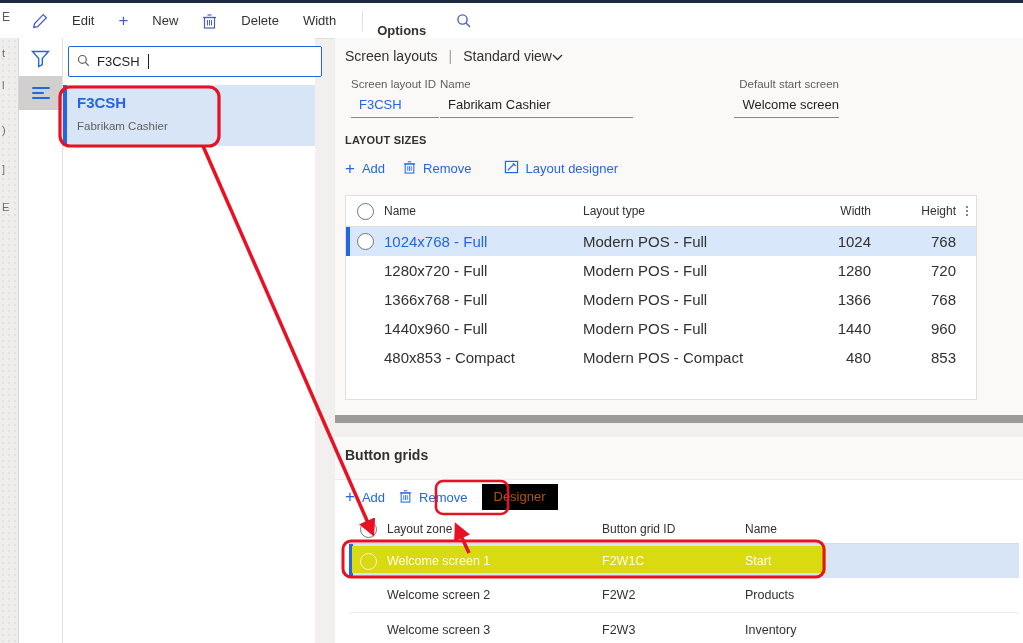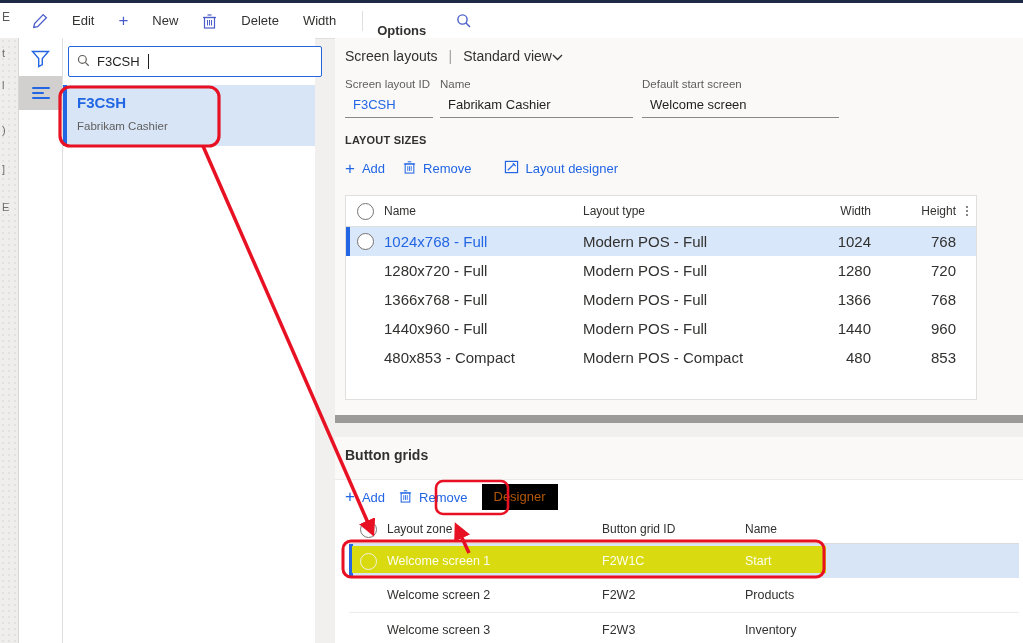--- a/index.html
+++ b/index.html
@@ -47,23 +47,23 @@
 
   
   .main{left:335px;top:38px;width:688px;height:605px;background:#faf9f8;}
   .pgtitle{position:absolute;left:10px;top:10px;display:flex;align-items:center;gap:11px;font-size:14px;}
   .pgtitle .sep{color:#a19f9d;}
   .viewsel{display:flex;align-items:center;}
   .fieldset{position:absolute;top:40px;display:flex;flex-direction:column;}
   .fieldset .lbl{font-size:11.5px;color:#605e5c;margin-bottom:5px;}
   .fieldset .fval{font-size:13px;color:#201f1e;padding:2px 0 5px 8px;border-bottom:1px solid #8a8886;}
   .fieldset .fval.link{color:#2266E3;}
-  .f1{left:10px;width:88px;}
+  .f1{left:16px;width:88px;}
   .f2{left:105px;width:193px;}
-  .f3{left:307px;width:197px;}
+  .f3{left:307px;width:197px;align-items:flex-end;}
   .sectionlbl{position:absolute;left:10px;top:96px;font-size:11px;font-weight:700;letter-spacing:.2px;}
   .bluebar{display:flex;align-items:center;gap:7px;color:#2266E3;font-size:13px;cursor:default;}
   .toolbar1{position:absolute;left:10px;top:122px;display:flex;align-items:center;gap:18px;}
   .toolbar2{position:absolute;left:10px;top:446px;display:flex;align-items:center;gap:14px;}
   .bluebar .plus{font-size:17px;line-height:14px;}
 
   
   .table1{position:absolute;left:10px;top:157px;width:632px;height:205px;background:#fff;border:1px solid #e1dfdd;box-sizing:border-box;}
   .t1row{display:grid;grid-template-columns:38px 199px 223px 65px 85px 22px;align-items:center;height:29px;font-size:15px;position:relative;}
   .t1head{height:30px;border-bottom:1px solid #e1dfdd;font-size:12px;color:#323130;}

